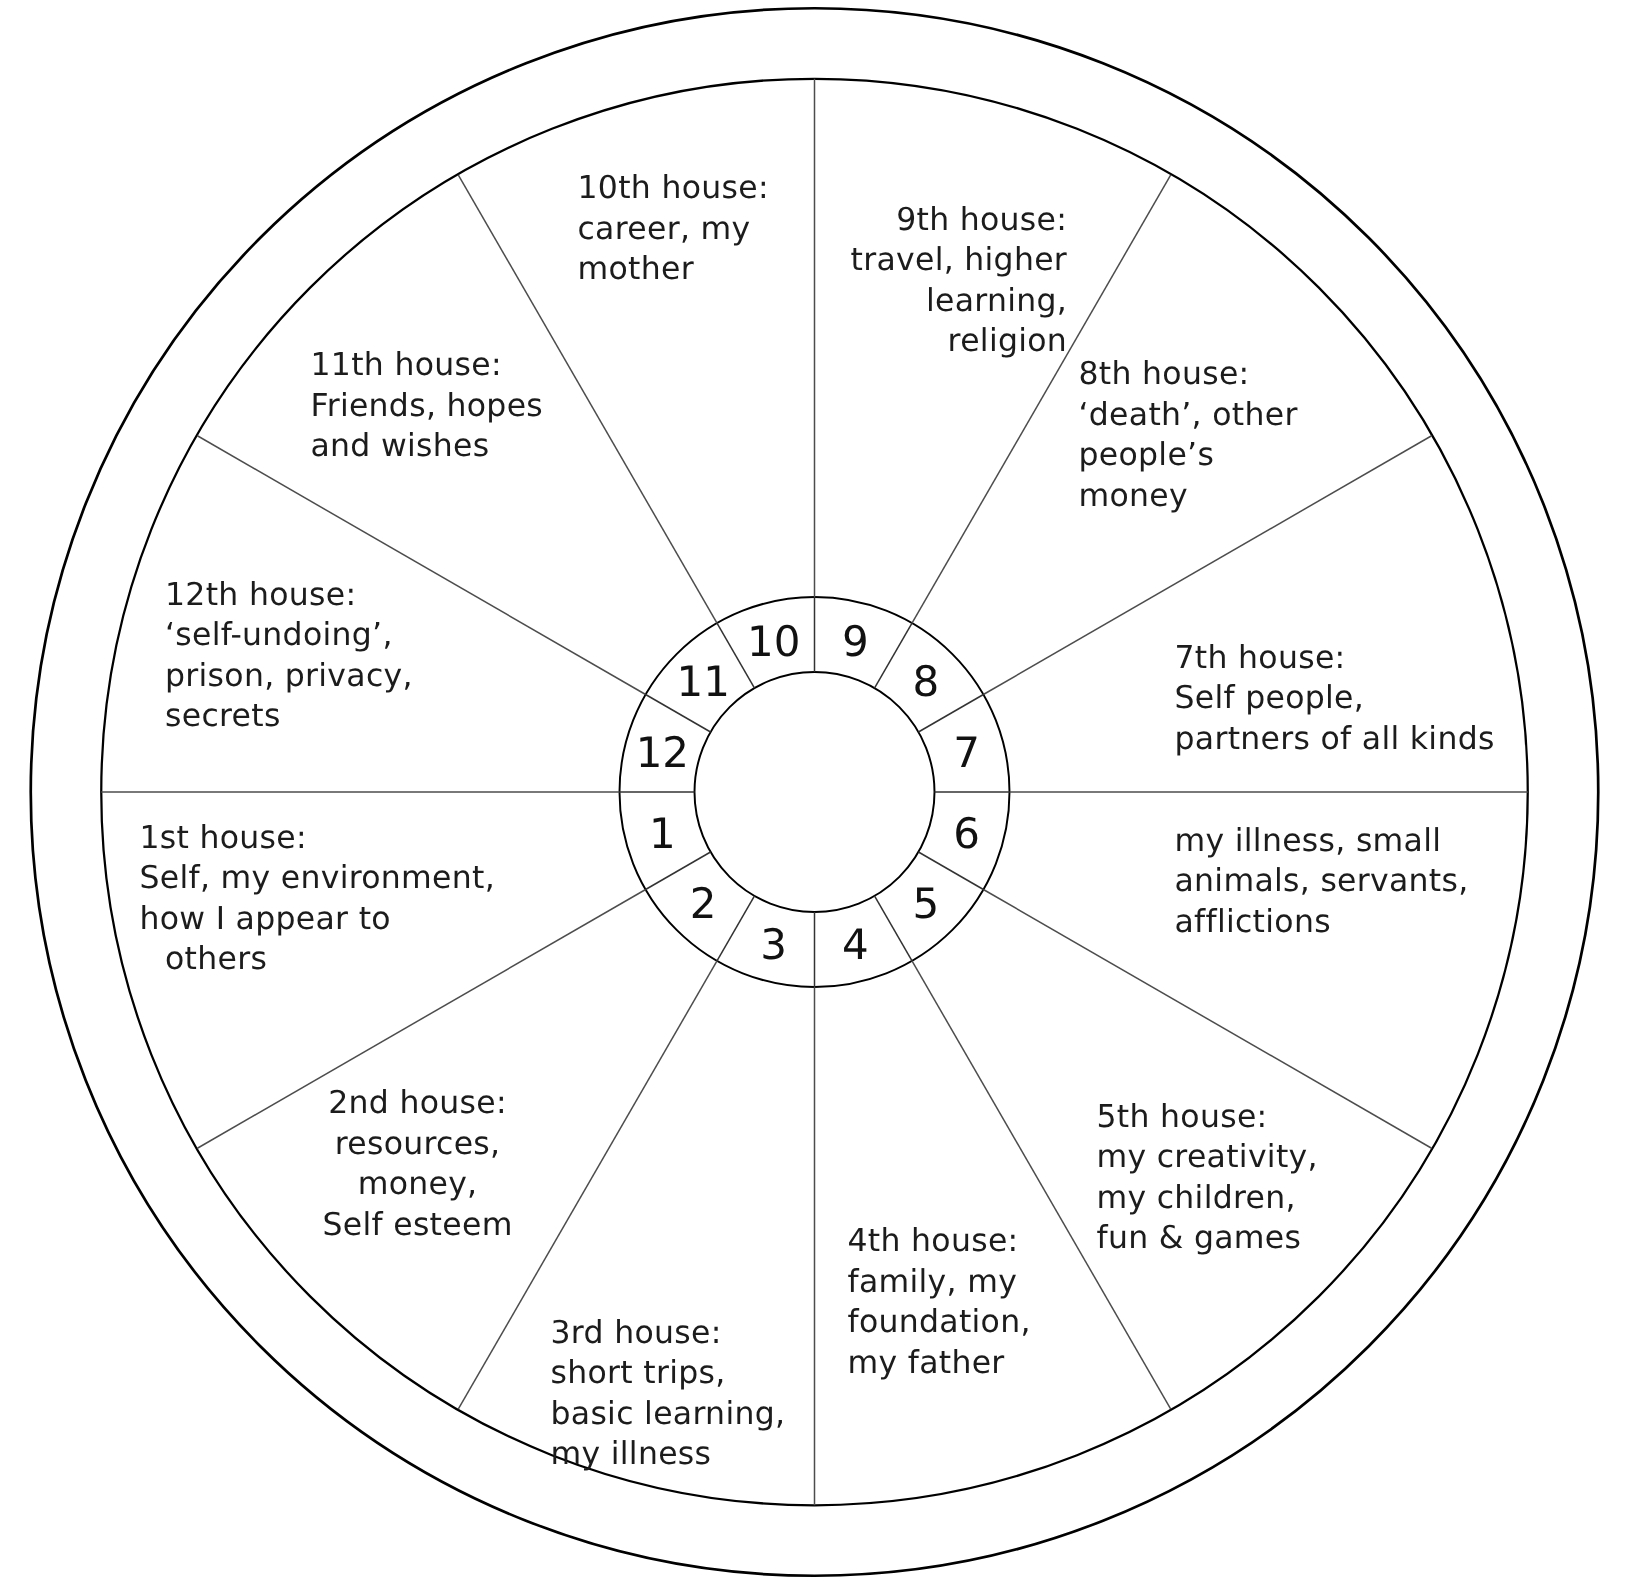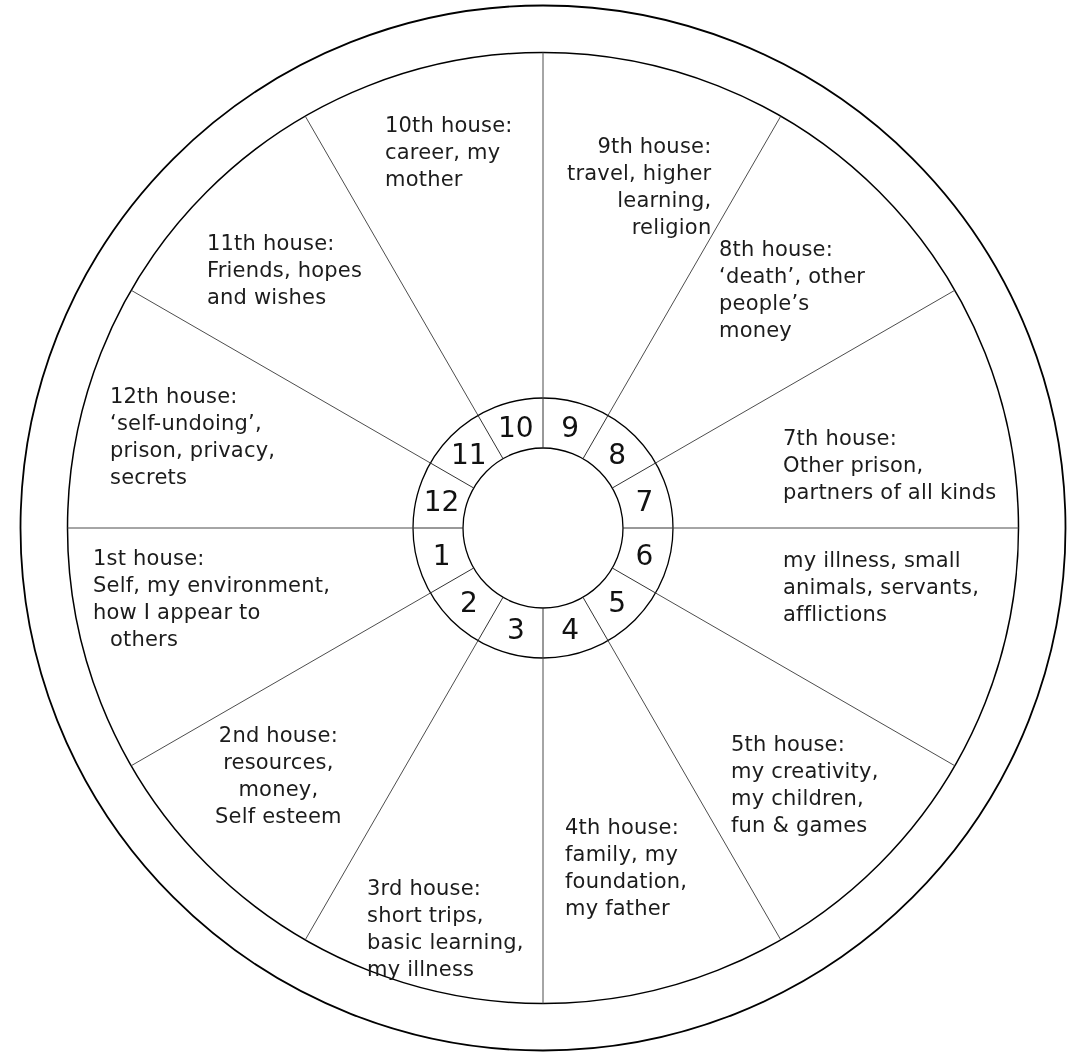--- a/index.html
+++ b/index.html
@@ -135,21 +135,21 @@
   </div>
 
   <div class="house-label h6">
     <div class="line">my illness, small</div>
     <div class="line">animals, servants,</div>
     <div class="line">afflictions</div>
   </div>
 
   <div class="house-label h7">
     <div class="line">7th house:</div>
-    <div class="line">Other prison,</div>
+    <div class="line">Self people,</div>
     <div class="line">partners of all kinds</div>
   </div>
 
   <div class="house-label h8">
     <div class="line">8th house:</div>
     <div class="line">‘death’, other</div>
     <div class="line">people’s</div>
     <div class="line">money</div>
   </div>
 

